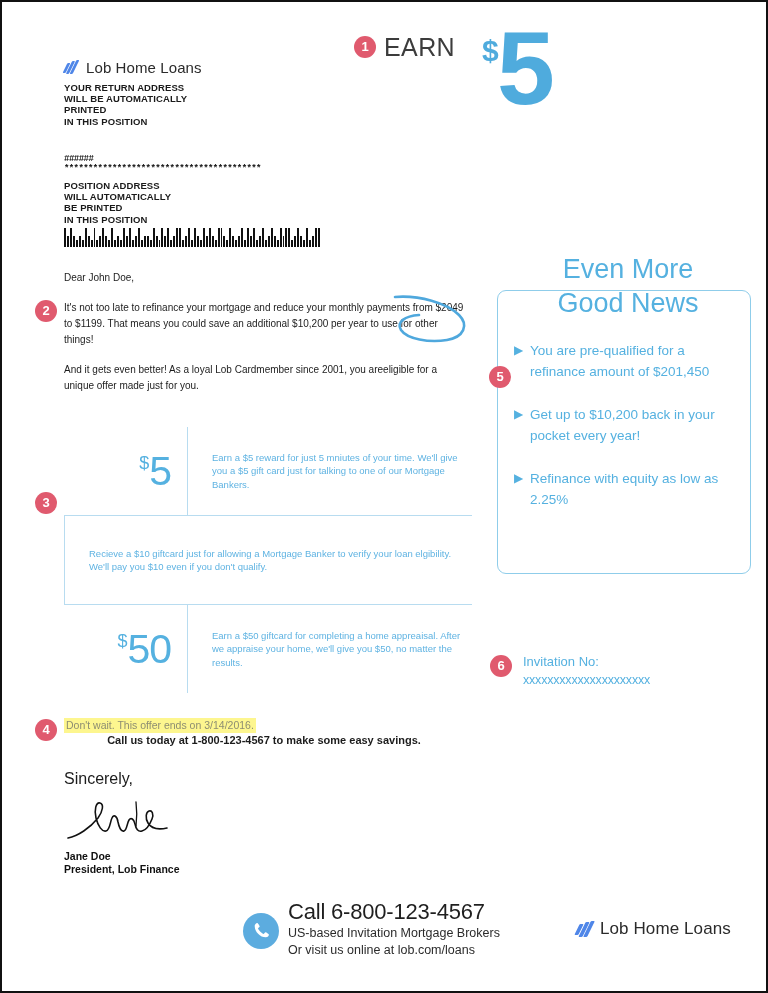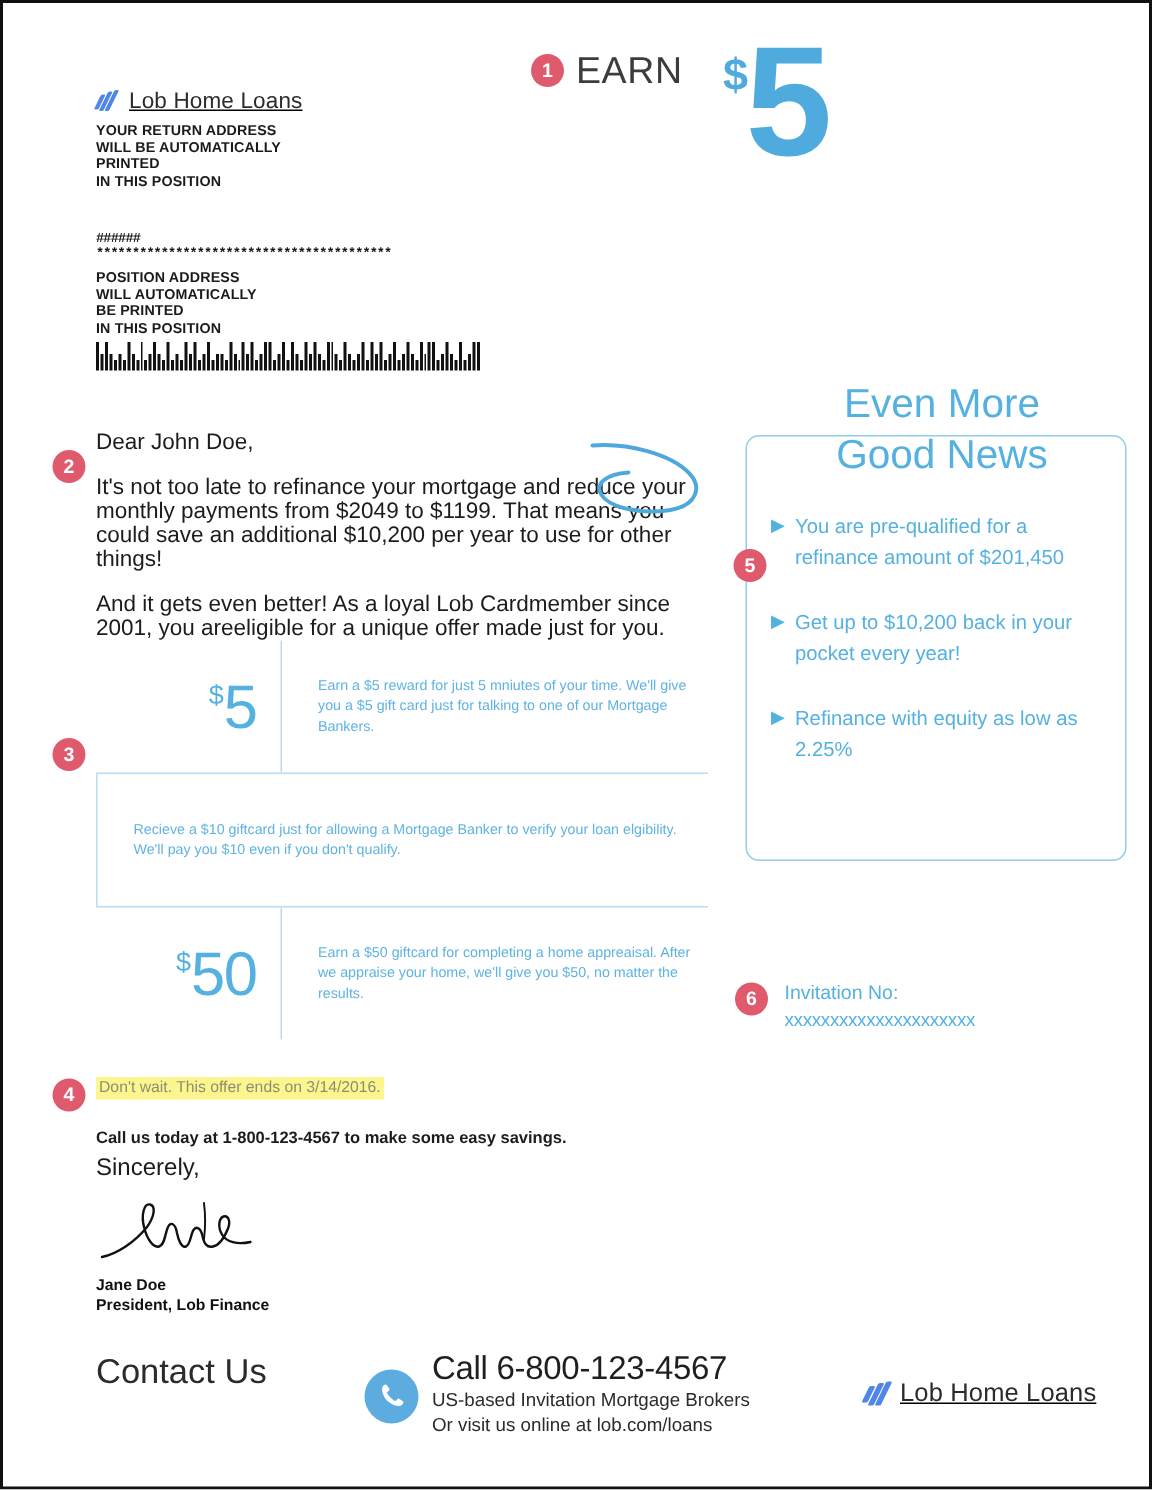--- a/index.html
+++ b/index.html
@@ -34,21 +34,21 @@
     color: #ffffff;
     font-size: 13px;
     font-weight: 700;
     line-height: 22px;
     text-align: center;
     font-family: "Liberation Sans", sans-serif;
     z-index: 10;
   }
 
   
-  .logo-row { display: flex; align-items: center; text-decoration: underline; }
+  .logo-row { display: flex; align-items: center; }
   .logo-mark {
     display: inline-block;
     position: relative;
     width: 17px;
     height: 15px;
     margin-right: 5px;
     flex: none;
   }
   .logo-mark i {
     position: absolute;
@@ -145,23 +145,23 @@
     left: 62px; top: 226px;
     width: 256px; height: 19px;
     display: flex;
     align-items: flex-end;
     gap: 1px;
   }
   #barcode span { display: block; background: #111; width: 2px; }
 
   
   #letter-body {
-    left: 62px; top: 285px;
+    left: 62px; top: 268px;
     width: 400px;
-    font-size: 15px;
+    font-size: 10px;
     line-height: 16px;
     color: #1c1c1c;
   }
   #letter-body p { margin: 0 0 14px 0; }
   #letter-body p:last-child { margin-bottom: 0; }
 
   
   #circle-annotation {
     position: absolute;
     left: 383px; top: 292px;
@@ -270,25 +270,26 @@
   #deadline { left: 62px; top: 713px; width: 400px; }
   #deadline .hl {
     display: inline-block;
     background: #fdf68f;
     color: #8d8d72;
     font-size: 10.5px;
     line-height: 13px;
     padding: 1px 2px;
   }
   #deadline .call {
-    margin-top: 19px;
+    margin-top: 0;
     font-size: 11px;
     font-weight: 700;
     color: #1c1c1c;
     line-height: 15px;
+    text-align: center;
   }
 
   
   #signature { left: 62px; top: 768px; }
   #signature .sincerely {
     font-size: 16px;
     color: #1c1c1c;
   }
   #sig-mark { margin: 6px 0 4px 0; }
   #signature .sig-name {
@@ -531,21 +532,20 @@
     <div class="sincerely">Sincerely,</div>
     <svg id="sig-mark" width="120" height="48" viewBox="0 0 120 48">
       <path d="M4 44 C14 42 26 34 34 24 C39 17 40 10 36 9 C32 8 30 16 32 24 C34 32 38 38 42 37 C46 36 46 28 48 24 C50 20 53 22 54 28 C55 33 57 38 60 37 C63 36 63 29 65 26 C67 23 70 25 71 30 C72 35 74 38 78 37 C83 36 86 30 88 25 C90 20 88 16 85 17 C82 18 81 24 84 29 C87 34 94 36 103 34" fill="none" stroke="#111" stroke-width="1.6" stroke-linecap="round" stroke-linejoin="round"></path>
       <path d="M72 8 C73 16 73 24 72 32" fill="none" stroke="#111" stroke-width="1.3" stroke-linecap="round"></path>
     </svg>
     <div class="sig-name">Jane Doe</div>
     <div class="sig-name">President, Lob Finance</div>
   </div>
 
   <div class="abs" id="footer-contact">
-    <div>Contact Us</div>
   </div>
   <div class="abs" id="phone-icon">
     <svg width="19" height="19" viewBox="0 0 24 24">
       <path d="M6.6 2.6 C5.2 2.6 3.4 4.3 3.4 6.6 C3.4 13.6 10.4 20.6 17.4 20.6 C19.7 20.6 21.4 18.8 21.4 17.4 C21.4 16.6 17.8 14.3 17.1 14.3 C16.4 14.3 15.3 16.4 14.6 16.4 C13.2 16.4 7.6 10.8 7.6 9.4 C7.6 8.7 9.7 7.6 9.7 6.9 C9.7 6.2 7.4 2.6 6.6 2.6 Z" fill="#ffffff"></path>
     </svg>
   </div>
   <div class="abs" id="footer-call">
     <div class="call-line">Call 6-800-123-4567</div>
     <div class="sub">US-based Invitation Mortgage Brokers</div>
     <div class="sub">Or visit us online at lob.com/loans</div>

